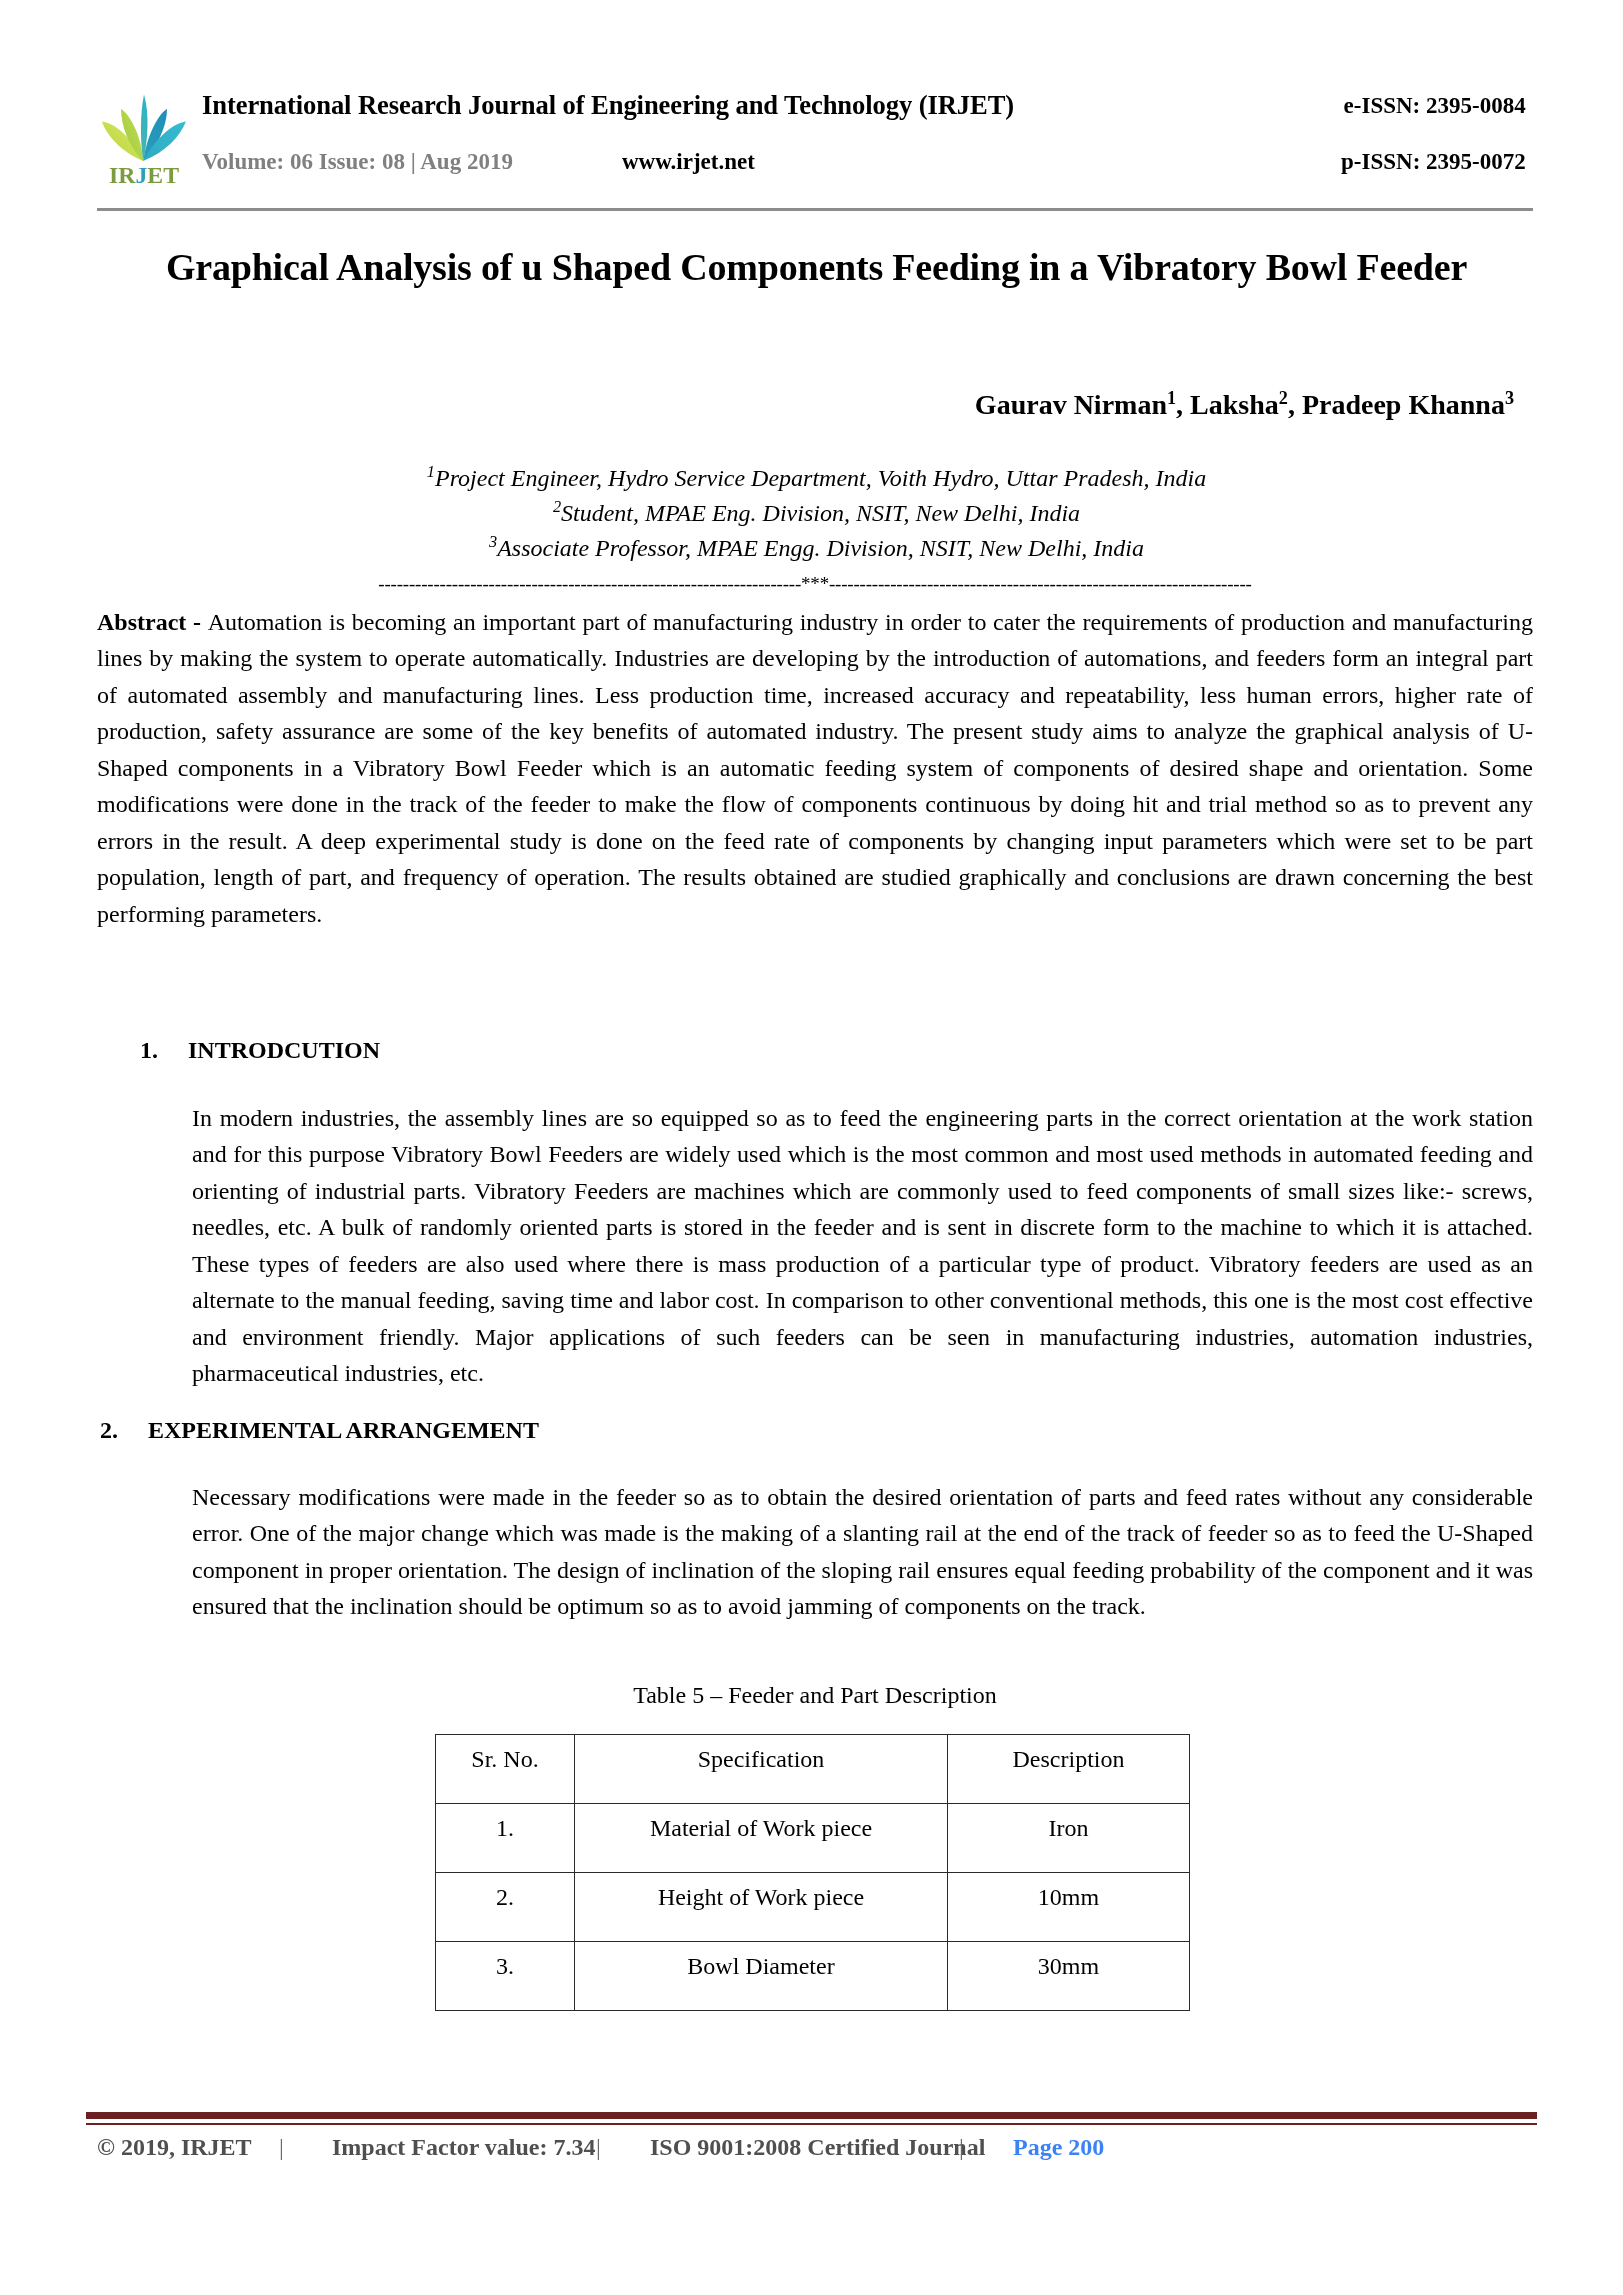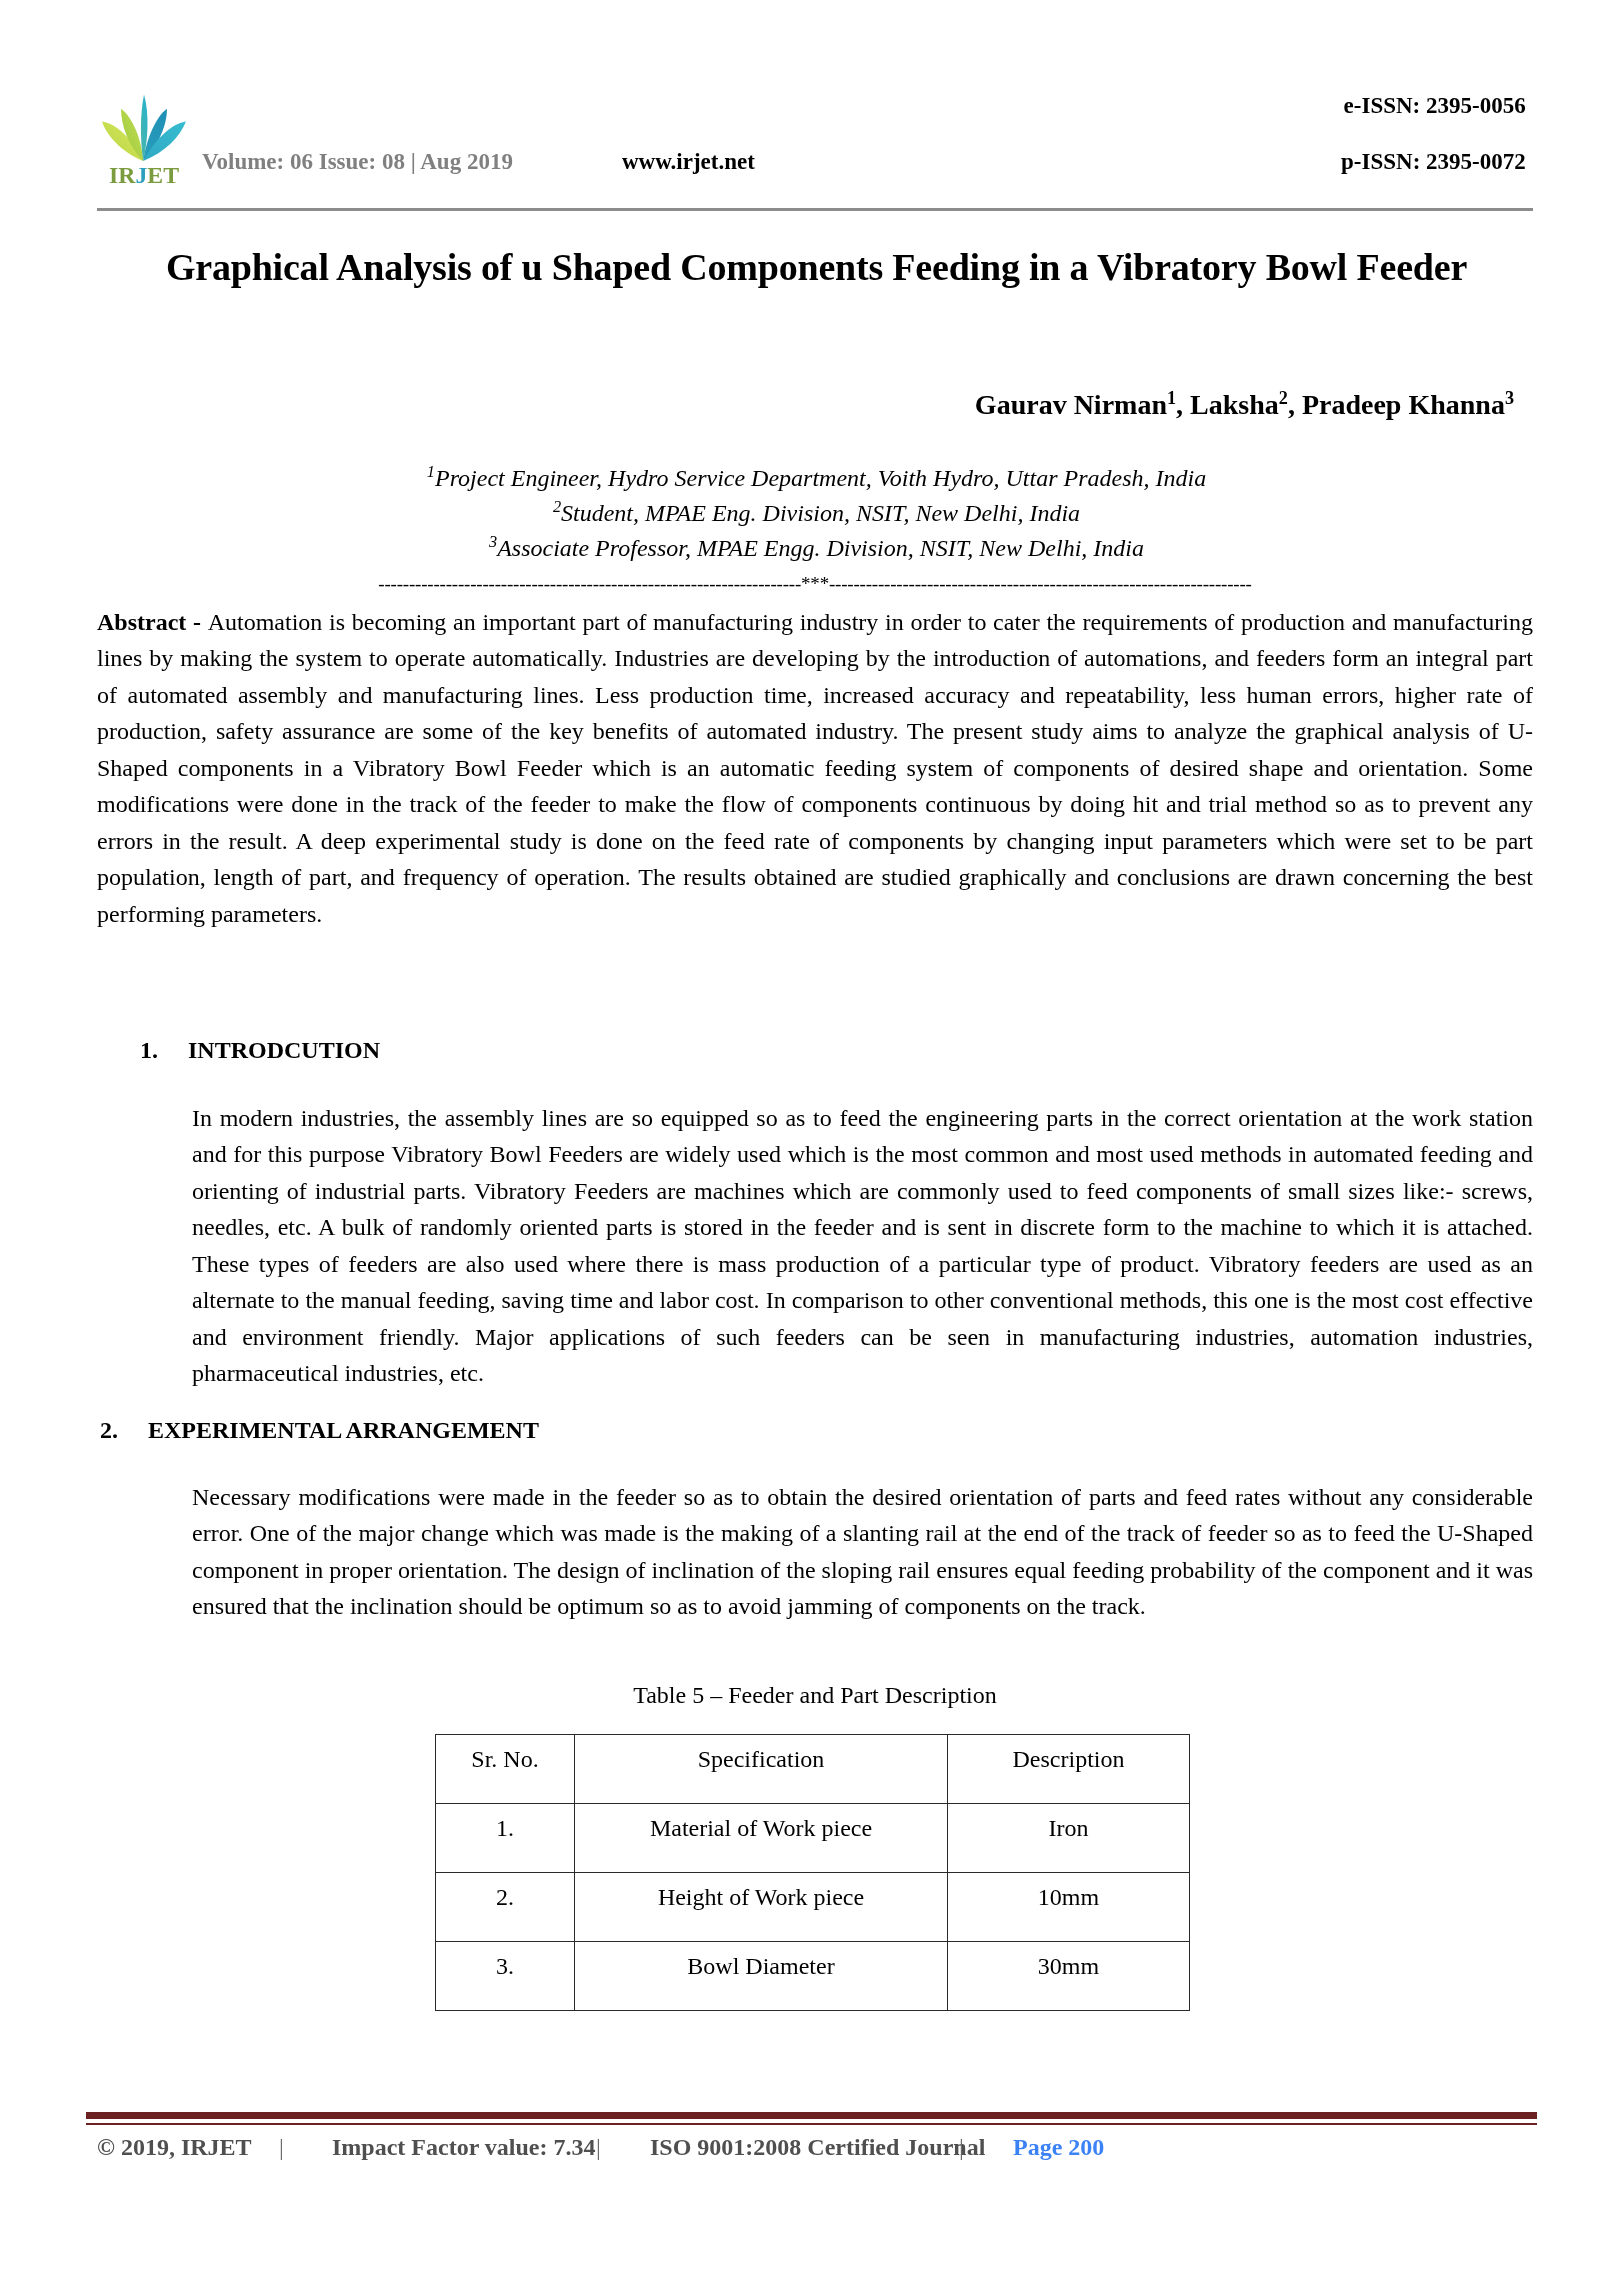--- a/index.html
+++ b/index.html
@@ -302,21 +302,22 @@
         <path d="M58 96 C 40 78, 30 52, 30 30 C 44 40, 56 68, 58 96 Z" fill="url(#g2)"></path>
         <path d="M58 96 C 54 70, 54 36, 59 12 C 66 36, 64 70, 58 96 Z" fill="url(#g3)"></path>
         <path d="M58 96 C 62 68, 74 40, 88 30 C 88 54, 74 80, 58 96 Z" fill="url(#g4)"></path>
         <path d="M58 96 C 74 66, 96 48, 112 46 C 104 66, 86 84, 58 96 Z" fill="url(#g5)"></path>
         <text x="59" y="124" font-family="'Liberation Serif', serif" font-size="30" font-weight="bold" text-anchor="middle" fill="#7b9c3e">IR<tspan fill="#2c9fbe">J</tspan><tspan fill="#7b9c3e">ET</tspan></text>
       </svg>
     </div>
 
     <div class="mh-rows">
       <div class="mh-row">
-        <div class="mh-eissn">e-ISSN: 2395-0056</div>
+        <div class="mh-title">International Research Journal of Engineering and Technology (IRJET)</div>
+        <div class="mh-eissn">e-ISSN: 2395-0084</div>
       </div>
       <div class="mh-row">
         <div class="mh-vol">Volume: 06 Issue: 08 | Aug 2019</div>
         <div class="mh-web">www.irjet.net</div>
         <div class="mh-pissn">p-ISSN: 2395-0072</div>
       </div>
     </div>
   </div>
   <div class="header-rule"></div>
 

